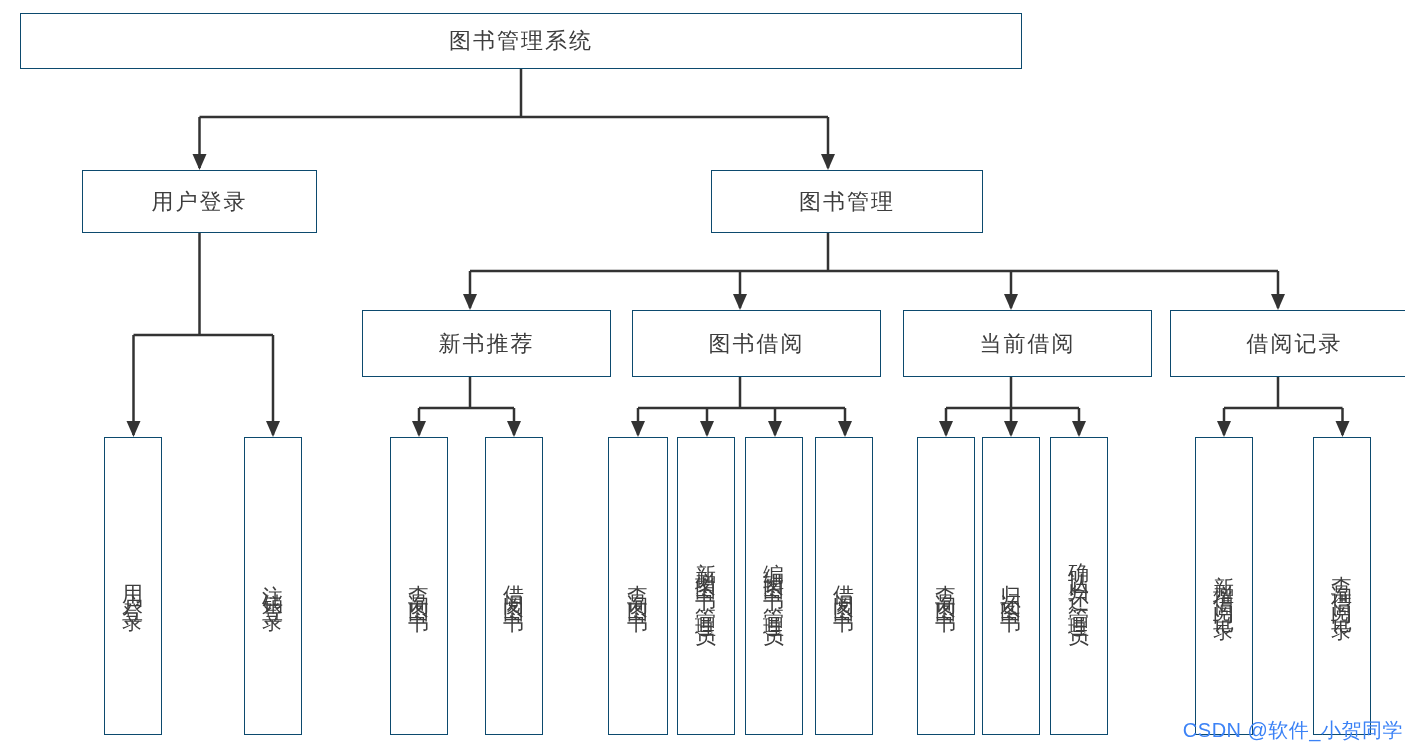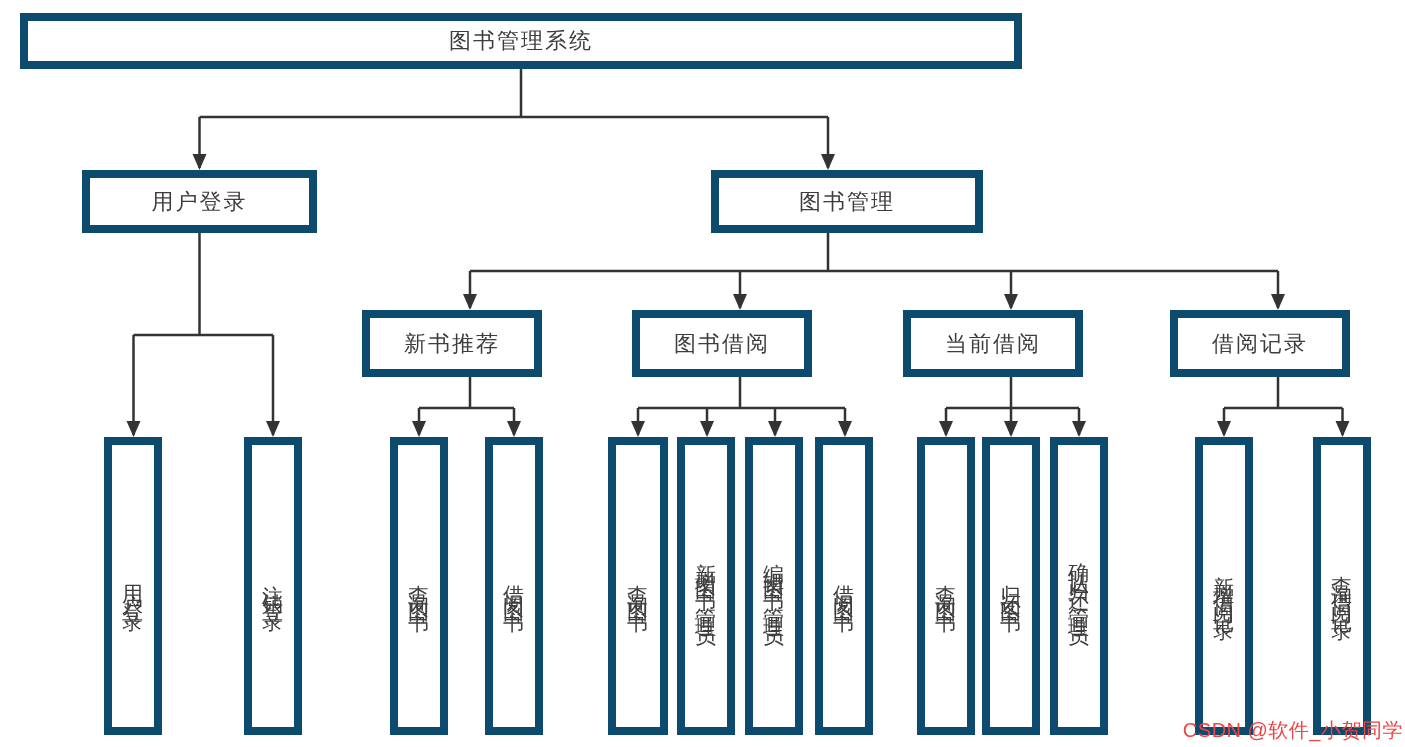--- a/index.html
+++ b/index.html
@@ -17,54 +17,54 @@
   }
   .connectors {
     position: absolute;
     top: 0;
     left: 0;
     pointer-events: none;
   }
   .node {
     position: absolute;
     background: #ffffff;
-    border: 8px solid #0c4a6e;
+    border: 1px solid #0c4a6e;
     box-sizing: border-box;
     display: flex;
     align-items: center;
     justify-content: center;
     color: #3d3d3d;
   }
   .h-label {
     font-size: 22px;
     letter-spacing: 2px;
     white-space: nowrap;
   }
   .root-node {
     left: 20px; top: 13px; width: 1002px; height: 56px;
   }
   .l2-node { height: 63px; top: 170px; }
-  .l3-node { width: 180px; height: 67px; top: 310px; }
+  .l3-node { width: 249px; height: 67px; top: 310px; }
   .leaf {
     width: 58px; height: 298px; top: 437px;
   }
   .v-label {
     writing-mode: vertical-rl;
     text-orientation: mixed;
     font-size: 21px;
     letter-spacing: 9px;
     line-height: 1;
     white-space: nowrap;
   }
   .watermark {
     position: absolute;
     right: 2px;
     bottom: 3px;
     font-size: 20px;
-    color: #ef4444;
+    color: #3b82f6;
     letter-spacing: 0.5px;
     z-index: 5;
     white-space: nowrap;
   }
 </style>
 </head>
 <body>
 
 <div class="canvas">
 

